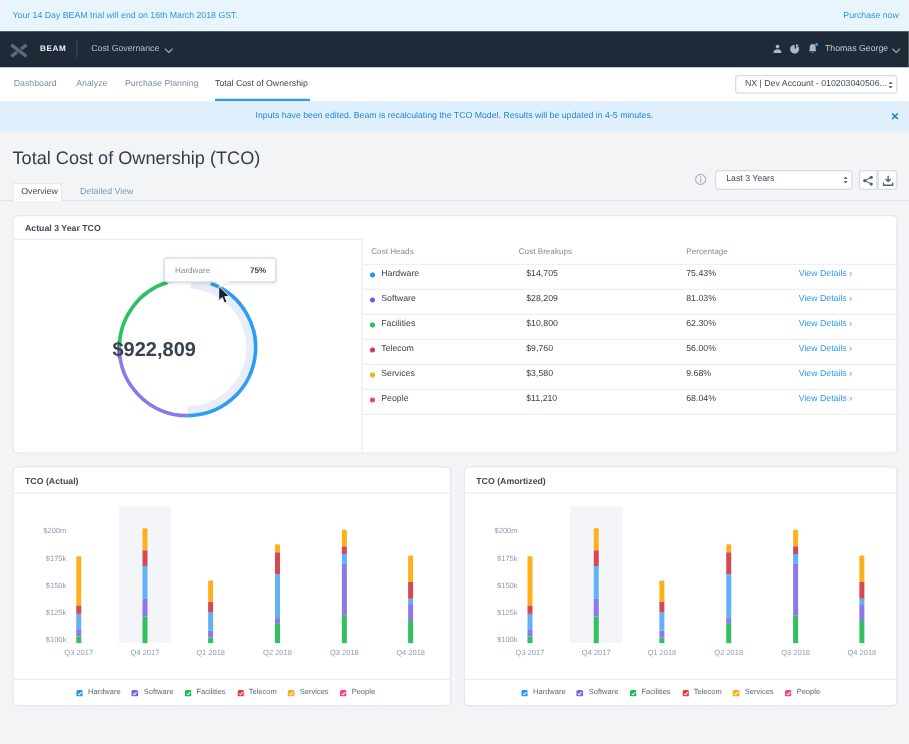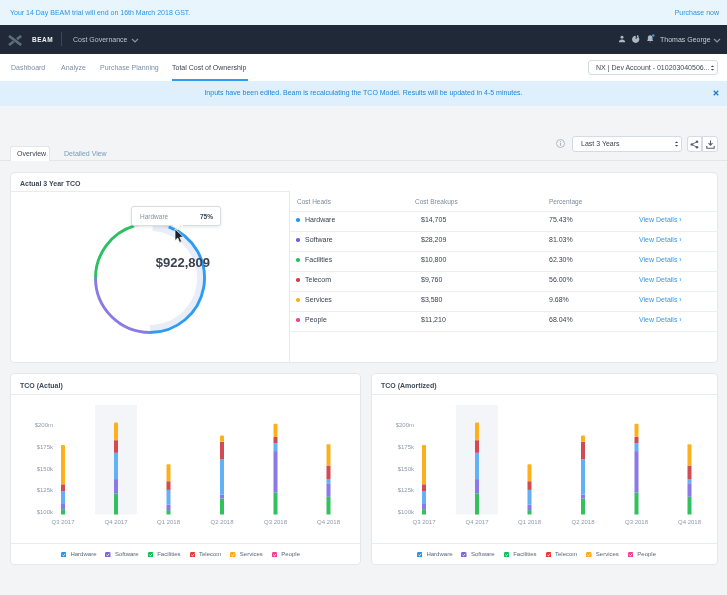--- a/index.html
+++ b/index.html
@@ -60,20 +60,21 @@
     <path d="M1 3.4 L3 1.4 L5 3.4 Z" fill="#39465a"></path>
       <path d="M1 5.6 L3 7.6 L5 5.6 Z" fill="#39465a"></path>
   </svg>
 
   <div class="abs" style="left:0;top:81px;width:727px;height:25px;background:#dff0fc;"></div>
   <div class="abs" style="left:0;top:89px;width:727px;text-align:center;font-size:7px;color:#1f86d8;">Inputs have been edited. Beam is recalculating the TCO Model. Results will be updated in 4-5 minutes.</div>
   <svg class="abs" style="left:713px;top:90px;" width="6" height="6" viewBox="0 0 8 8">
       <path d="M1 1 L7 7 M7 1 L1 7" stroke="#1a79cb" stroke-width="1.6"></path>
     </svg>
 
+  <div class="abs" style="left:10px;top:119px;font-size:14.5px;color:#333e4b;">Total Cost of Ownership (TCO)</div>
 
   <svg class="abs" style="left:556px;top:139px;" width="9" height="9" viewBox="0 0 9 9">
     <circle cx="4.5" cy="4.5" r="4" fill="none" stroke="#a9b3bf" stroke-width="0.9"></circle>
     <rect x="4" y="3.8" width="1" height="3" fill="#a9b3bf"></rect>
       <rect x="4" y="2" width="1" height="1.1" fill="#a9b3bf"></rect>
   </svg>
   <div class="abs" style="left:572px;top:136px;width:110px;height:16px;background:#fff;border:1px solid #d5dbe2;border-radius:3px;box-sizing:border-box;"></div>
   <div class="abs" style="left:581px;top:140px;font-size:7px;color:#3b4551;">Last 3 Years</div>
   <svg class="abs" style="left:674px;top:140px;" width="5" height="8" viewBox="0 0 6 9">
     <path d="M1 3.4 L3 1.4 L5 3.4 Z" fill="#39465a"></path>
@@ -102,21 +103,21 @@
   <div class="abs" style="left:11px;top:191px;width:278px;height:1px;background:#e9ecef;"></div>
   <div class="abs" style="left:289px;top:191px;width:1px;height:171px;background:#e9ecef;"></div>
 
   <svg class="abs" style="left:88px;top:216px;" width="124" height="124" viewBox="0 0 124 124">
     <path d="M 64.77 9.07 A 53 53 0 0 1 62.0 115.0 L 62.0 109.0 A 47 47 0 0 0 64.46 15.06 Z" fill="#e9edf8"></path>
     <path d="M 46.07 9.88 A 54.5 54.5 0 0 1 80.64 10.79" stroke="#dfe4ed" stroke-width="2.9" fill="none"></path>
     <path d="M 80.64 10.79 A 54.5 54.5 0 0 1 62.0 116.5" stroke="#2d9cf4" stroke-width="2.9" fill="none"></path>
     <path d="M 62.0 116.5 A 54.5 54.5 0 0 1 7.5 62.0" stroke="#8b79ea" stroke-width="2.9" fill="none"></path>
     <path d="M 7.5 62.0 A 54.5 54.5 0 0 1 46.07 9.88" stroke="#2bc064" stroke-width="2.9" fill="none"></path>
   </svg>
-  <div class="abs" style="left:90px;top:255px;width:120px;text-align:right;font-size:13px;font-weight:bold;color:#39434f;">$922,809</div>
+  <div class="abs" style="left:90px;top:272px;width:120px;text-align:left;font-size:16px;font-weight:bold;color:#39434f;">$922,809</div>
 
   <div class="abs" style="left:131px;top:206px;width:90px;height:20px;background:#fff;border:1px solid #d9dee5;border-radius:3px;box-shadow:0 1px 3px rgba(40,50,60,0.12);box-sizing:border-box;"></div>
   <div class="abs" style="left:140px;top:213px;font-size:6.5px;color:#83909f;">Hardware</div>
   <div class="abs" style="left:200px;top:213px;font-size:6.5px;font-weight:bold;color:#39434f;">75%</div>
   <svg class="abs" style="left:173px;top:225px;" width="10" height="6" viewBox="0 0 10 6">
     <path d="M0 0.5 L4.2 4.8 L8.4 0.5" fill="#fff" stroke="#d9dee5" stroke-width="0.8"></path>
     <rect x="0" y="0" width="10" height="1.2" fill="#fff"></rect>
   </svg>
   <svg class="abs" style="left:174px;top:229px;" width="10" height="15" viewBox="0 0 10 15">
     <path d="M1 0 L1 11.5 L3.8 9 L5.6 13.4 L7.6 12.5 L5.8 8.3 L9.4 8 Z" fill="#1b1f26" stroke="#fff" stroke-width="0.7"></path>

